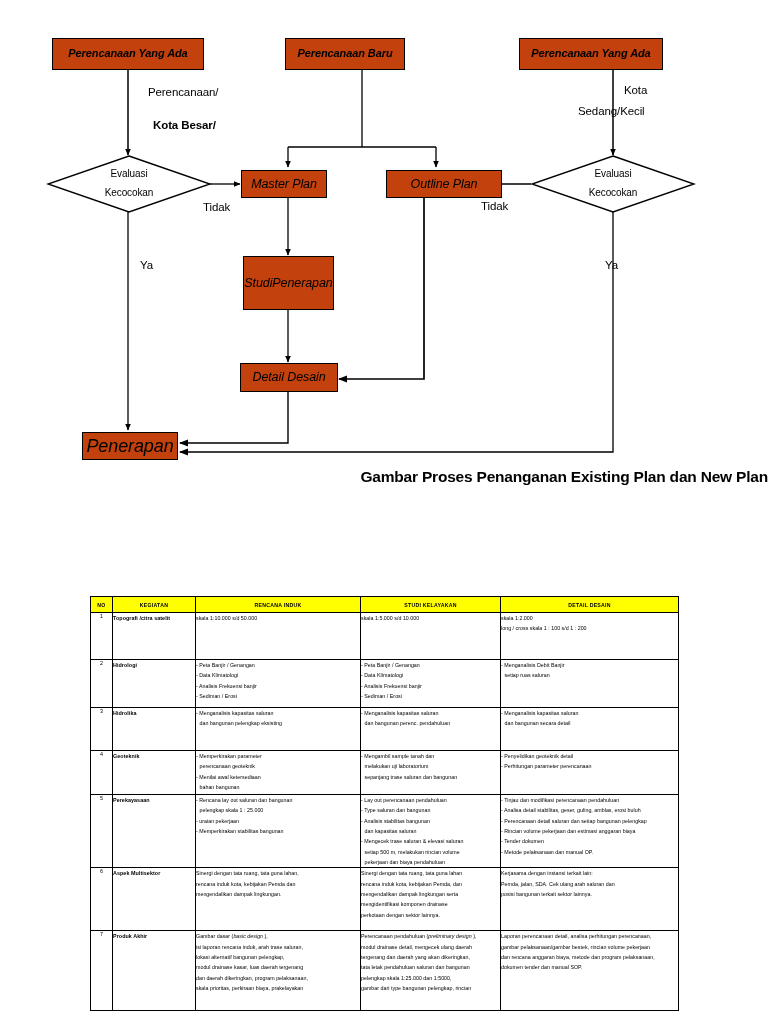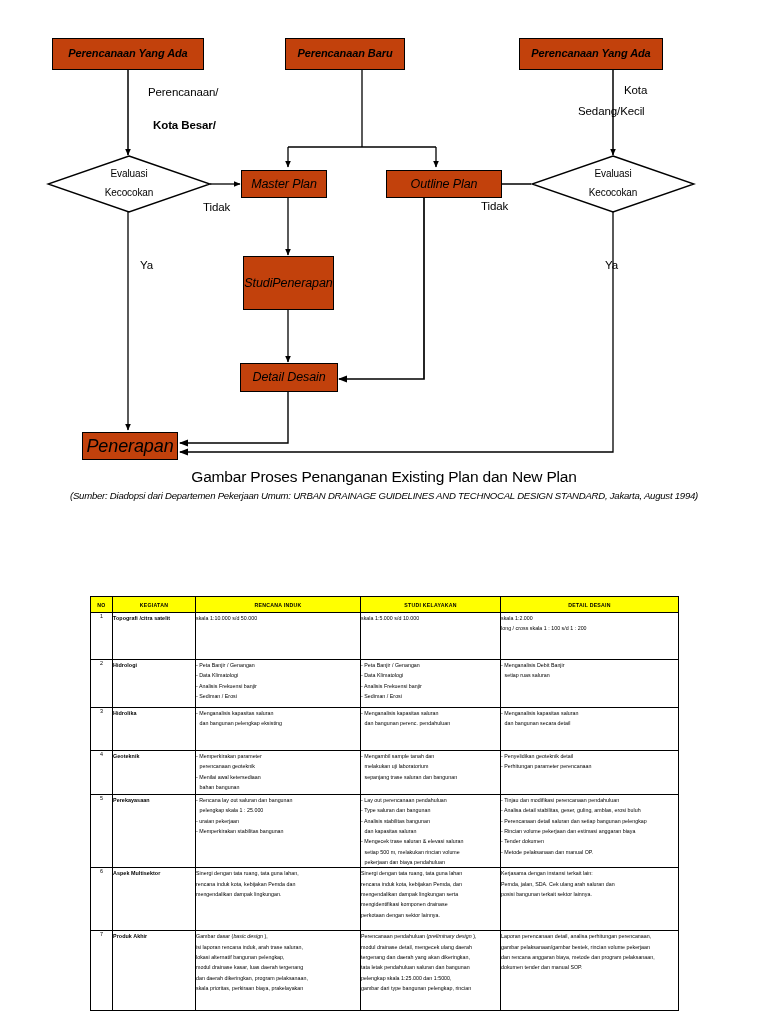--- a/index.html
+++ b/index.html
@@ -70,24 +70,25 @@
   
   #caption-block {
     position: absolute;
     left: 0;
     top: 468px;
     width: 768px;
     text-align: center;
   }
   #fig-title {
     font-size: 15.5px;
-    font-weight: normal;
+    font-weight: bold;
     letter-spacing: -0.2px;
     margin: 0 0 4px 0;
     padding: 0;
+    text-align: right;
   }
   #fig-source {
     font-size: 9.6px;
     font-style: italic;
     letter-spacing: -0.25px;
     margin: 0;
     padding: 0;
     white-space: nowrap;
   }
 
@@ -242,21 +243,20 @@
 
   <div class="edge-label" style="left:203px; top:201px;">Tidak</div>
   <div class="edge-label" style="left:481px; top:200px;">Tidak</div>
 
   <div class="edge-label" style="left:140px; top:259px;">Ya</div>
   <div class="edge-label" style="left:605px; top:259px;">Ya</div>
 </div>
 
 <div id="caption-block">
   <div id="fig-title">Gambar Proses Penanganan Existing Plan dan New Plan</div>
-  <div id="fig-source">(Sumber: Diadopsi dari Departemen Pekerjaan Umum: URBAN DRAINAGE GUIDELINES AND TECHNOCAL DESIGN STANDARD, Jakarta, August 1994)</div>
 </div>
 
 <div id="table-wrap">
   <table class="spec-table">
     <colgroup>
       <col style="width:22px">
       <col style="width:83px">
       <col style="width:165px">
       <col style="width:140px">
       <col style="width:178px">

